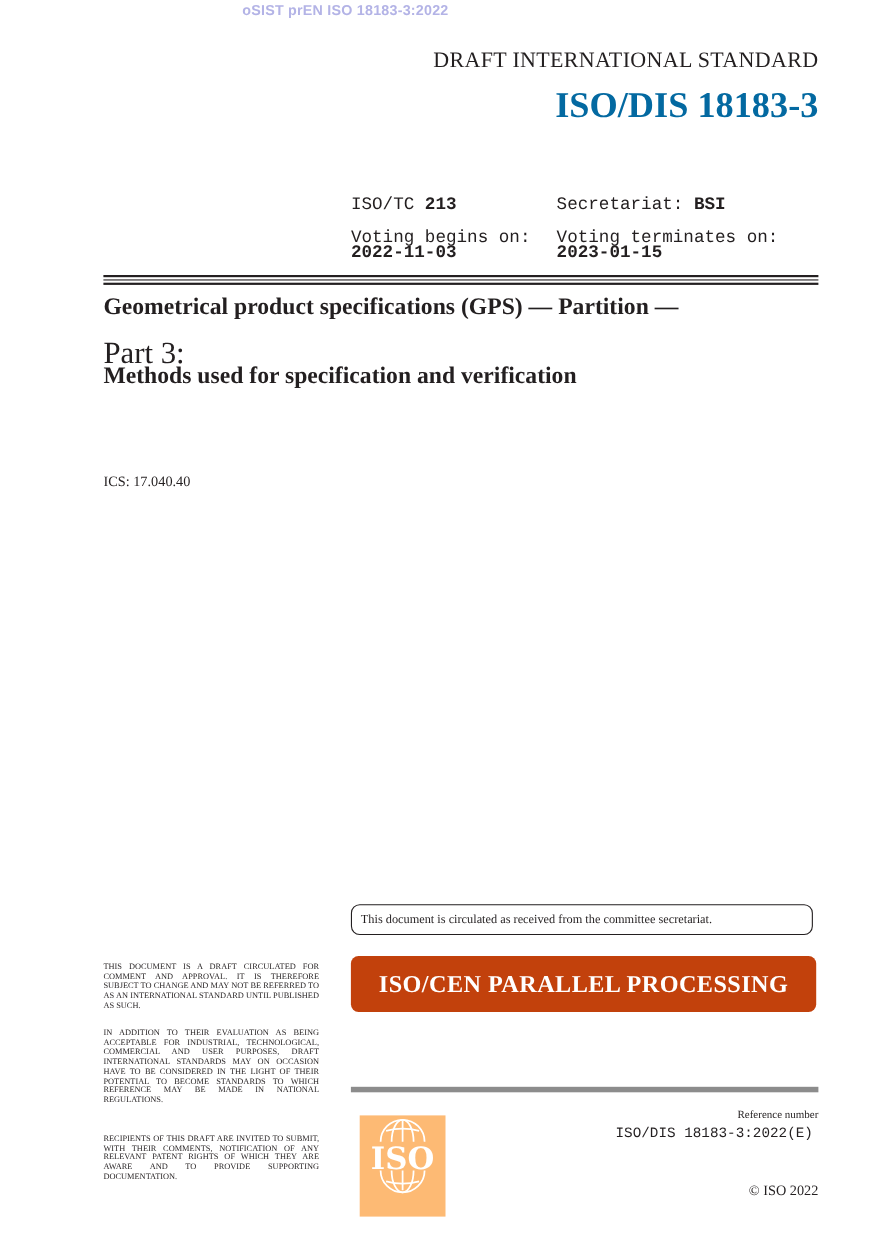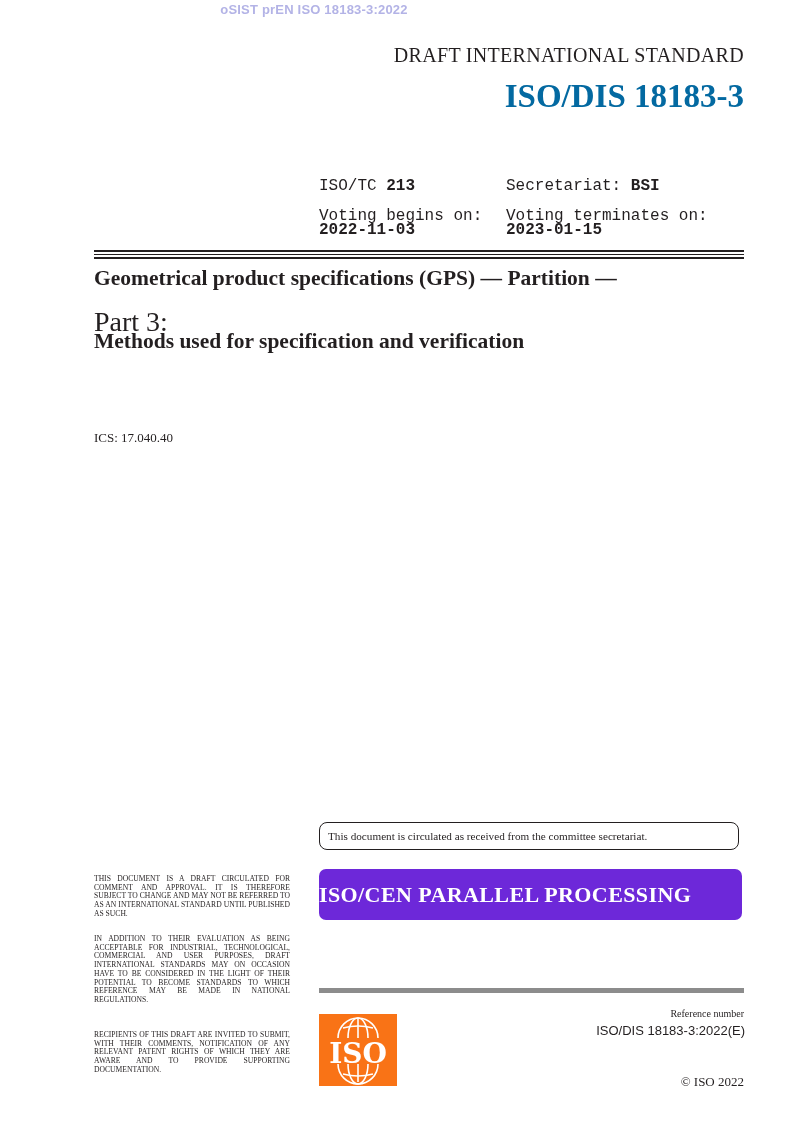--- a/index.html
+++ b/index.html
@@ -19,32 +19,32 @@
     .rule-triple div { position: absolute; left: 0; width: 100%; height: 1.5px; background: #231f20; }
     .title-main { left: 94px; top: 266px; font-family: "Liberation Serif", serif; font-weight: bold;
                   font-size: 21.5px; letter-spacing: 0px; }
     .part-label { left: 94px; top: 306px; font-family: "Liberation Serif", serif; font-size: 28px; }
     .part-title { left: 94px; top: 329px; font-family: "Liberation Serif", serif; font-weight: bold;
                   font-size: 21.5px; }
     .ics { left: 94px; top: 430px; font-family: "Liberation Serif", serif; font-size: 13px; }
     .circ-box { left: 319px; top: 822px; width: 420px; height: 28px; border: 1.3px solid #231f20;
                 border-radius: 8px; box-sizing: border-box; font-family: "Liberation Serif", serif;
                 font-size: 11.2px; line-height: 27px; padding-left: 8px; white-space: nowrap; }
-    .proc-box { left: 319px; top: 869px; width: 423px; height: 51px; background: #6d28d9;
+    .proc-box { left: 319px; top: 869px; width: 423px; height: 51px; background: #c2410c;
                 border-radius: 7px; color: #ffffff; font-family: "Liberation Serif", serif;
-                font-weight: bold; font-size: 22px; line-height: 51px;
+                font-weight: bold; font-size: 22px; text-align: center; line-height: 51px;
                 letter-spacing: 0.4px; }
     .disclaimer { left: 94px; width: 196px; font-family: "Liberation Serif", serif;
                   font-size: 7.6px; line-height: 8.7px; text-align: justify;
                   text-align-last: left; color: #231f20; }
     .gray-bar { left: 319px; top: 988px; width: 425px; height: 5px; background: #8c8c8c; }
-    .iso-logo { left: 319px; top: 1014px; width: 78px; height: 72px; background: #f97316; }
+    .iso-logo { left: 327px; top: 1014px; width: 78px; height: 92px; background: #fdba74; }
     .ref-label { right: 49px; top: 1008px; font-family: "Liberation Serif", serif; font-size: 10px;
                  text-align: right; }
-    .ref-number { right: 48px; top: 1023px; font-family: Liberation Sans, sans-serif; font-size: 13px;
+    .ref-number { right: 54px; top: 1023px; font-family: Liberation Mono, monospace; font-size: 13px;
                   }
     .copyright { right: 49px; top: 1074px; font-family: "Liberation Serif", serif; font-size: 13px;
                  text-align: right; }
   </style>
 </head>
 <body>
 
 <div class="abs watermark">oSIST prEN ISO 18183-3:2022</div>
 
 <div class="abs doc-type">DRAFT INTERNATIONAL STANDARD</div>

